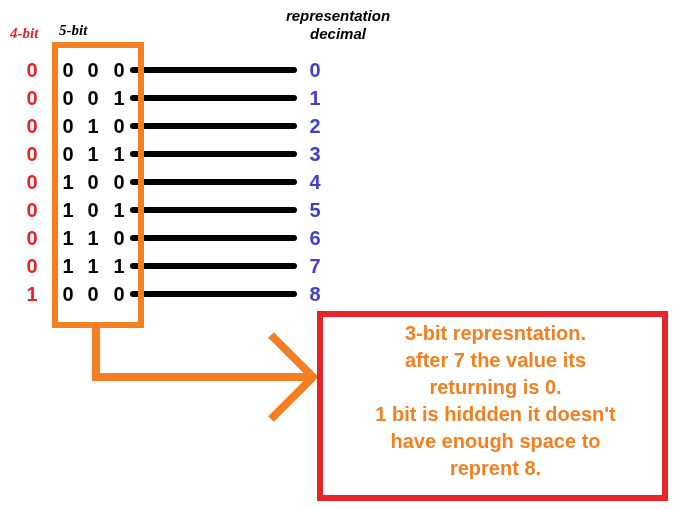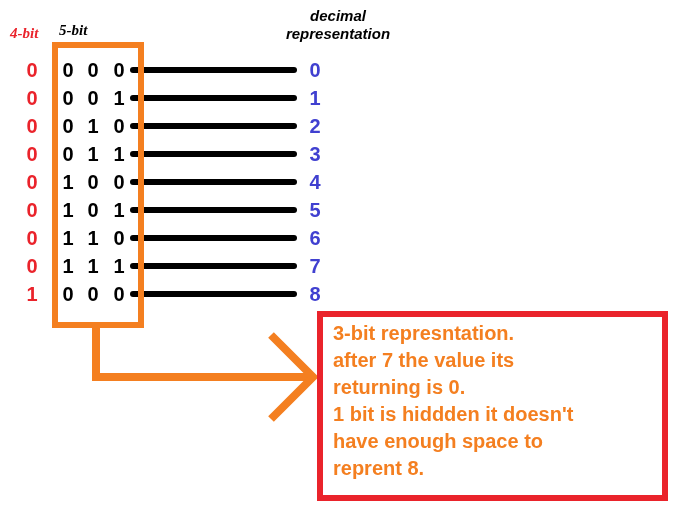--- a/index.html
+++ b/index.html
@@ -29,33 +29,33 @@
   .line{position:absolute;left:130px;top:8px;width:167px;height:6px;
         background:#000;border-radius:3px;}
   .dec{left:304px;width:22px;color:var(--blue);}
 
   .arrow-svg{position:absolute;left:60px;top:320px;z-index:2;}
 
   .callout{position:absolute;left:317px;top:311px;width:351px;height:190px;
            border:6px solid var(--red);box-sizing:border-box;background:#fff;z-index:3;}
   .callout-text{position:absolute;left:10px;top:3px;right:4px;
                 font-size:20px;font-weight:bold;color:var(--orange);
-                line-height:27px;white-space:pre-line;}
+                line-height:27px;white-space:pre-line;text-align:center;}
 </style>
 </head>
 <body>
 
 <div class="stage">
 
   <span class="lbl lbl-4bit">4-bit</span>
   <span class="lbl lbl-3bit">5-bit</span>
 
   <div class="dec-hdr">
+    <div>representation</div>
     <div>decimal</div>
-    <div>representation</div>
   </div>
 
   <div>
       <div class="row" style="top: 59px;">
         <span class="d b4">0</span>
         <span class="d b1">0</span>
         <span class="d b2">0</span>
         <span class="d b3">0</span>
         <div class="line"></div>
         <span class="d dec">0</span>

